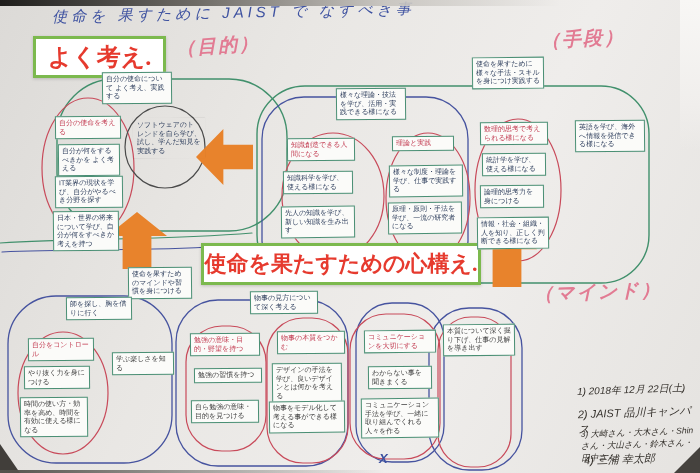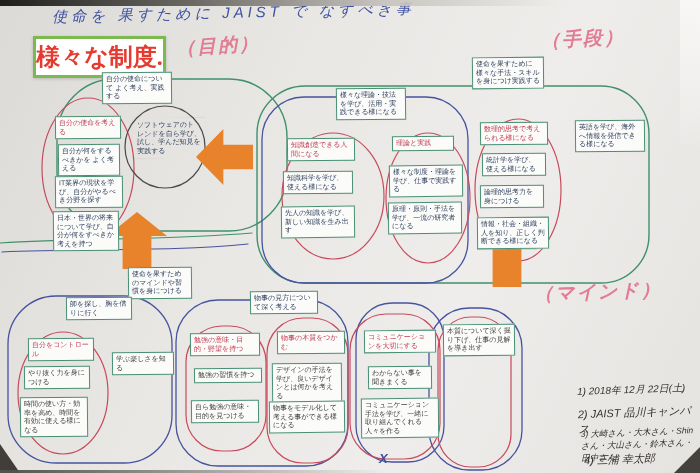--- a/index.html
+++ b/index.html
@@ -71,21 +71,22 @@
 
       <ellipse cx="165" cy="147" rx="40" ry="41" stroke="#4a4a4a" stroke-width="1.2"></ellipse>
     </g>
   </svg>
 
   <div class="hand title-hand">使命を 果すために JAIST で なすべき事</div>
   <div class="hand lbl" style="left:176px;top:33px;transform:rotate(-4deg);">（目的）</div>
   <div class="hand lbl" style="left:541px;top:26px;transform:rotate(-3deg);">（手段）</div>
   <div class="hand lbl" style="left:534px;top:279px;transform:rotate(-2deg);">（マインド）</div>
 
-  <div class="callout" style="left:33px;top:36px;width:127px;height:36px;font-size:24px;">様々な制度.</div>
+  <div class="callout" style="left:33px;top:36px;width:127px;height:36px;font-size:24px;">よく考え.</div>
+  <div class="callout" style="left:201px;top:243px;width:274px;height:36px;font-size:22px;">使命を果たすための心構え.</div>
 
   <div class="arrow left" style="left:196px;top:129px;width:57px;height:56px;"></div>
   <div class="arrow up" style="left:107px;top:212px;width:60px;height:57px;"></div>
   <div class="arrow up" style="left:477px;top:222px;width:60px;height:65px;"></div>
 
   <div class="note" style="left:102px;top:72px;width:62px;">自分の使命について よく考え、実践する</div>
   <div class="note red" style="left:55px;top:116px;width:58px;">自分の使命を考える</div>
   <div class="note" style="left:58px;top:144px;width:54px;">自分が何をするべきかを よく考える</div>
   <div class="note" style="left:55px;top:176px;width:60px;">IT業界の現状を学び、自分がやるべき分野を探す</div>
   <div class="note" style="left:53px;top:211px;width:58px;">日本・世界の将来について学び、自分が何をすべきか考えを持つ</div>

